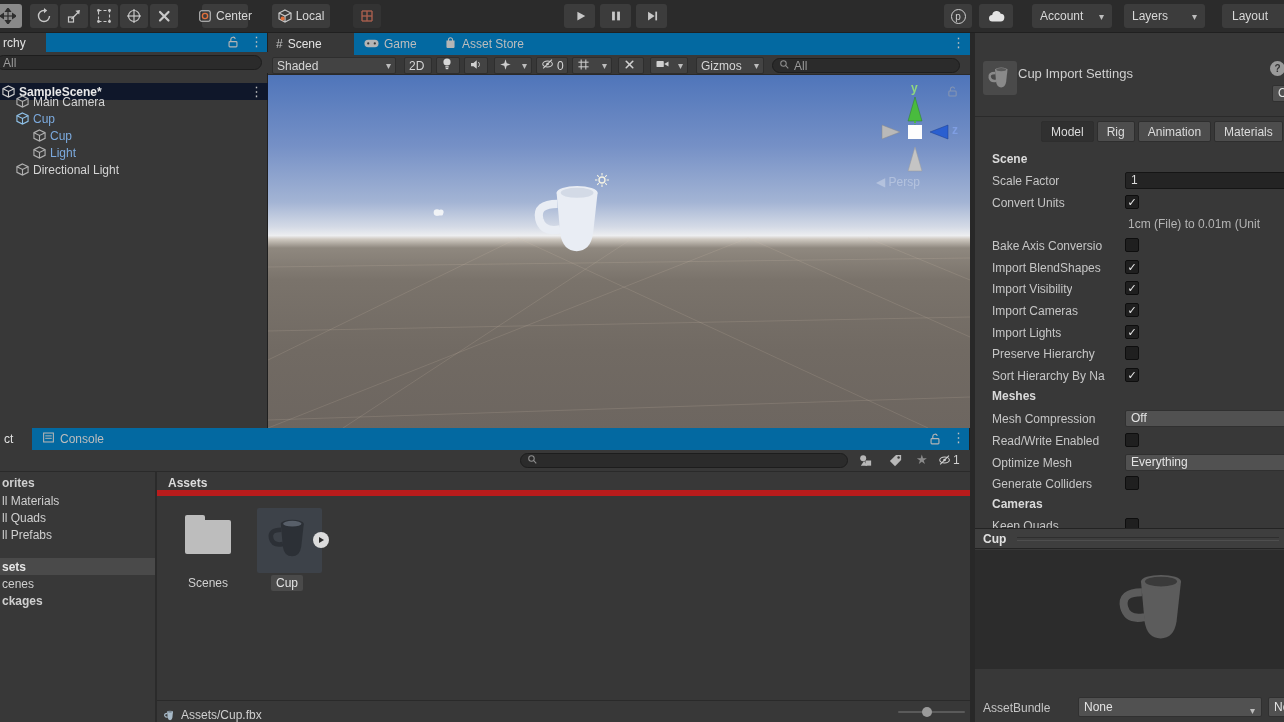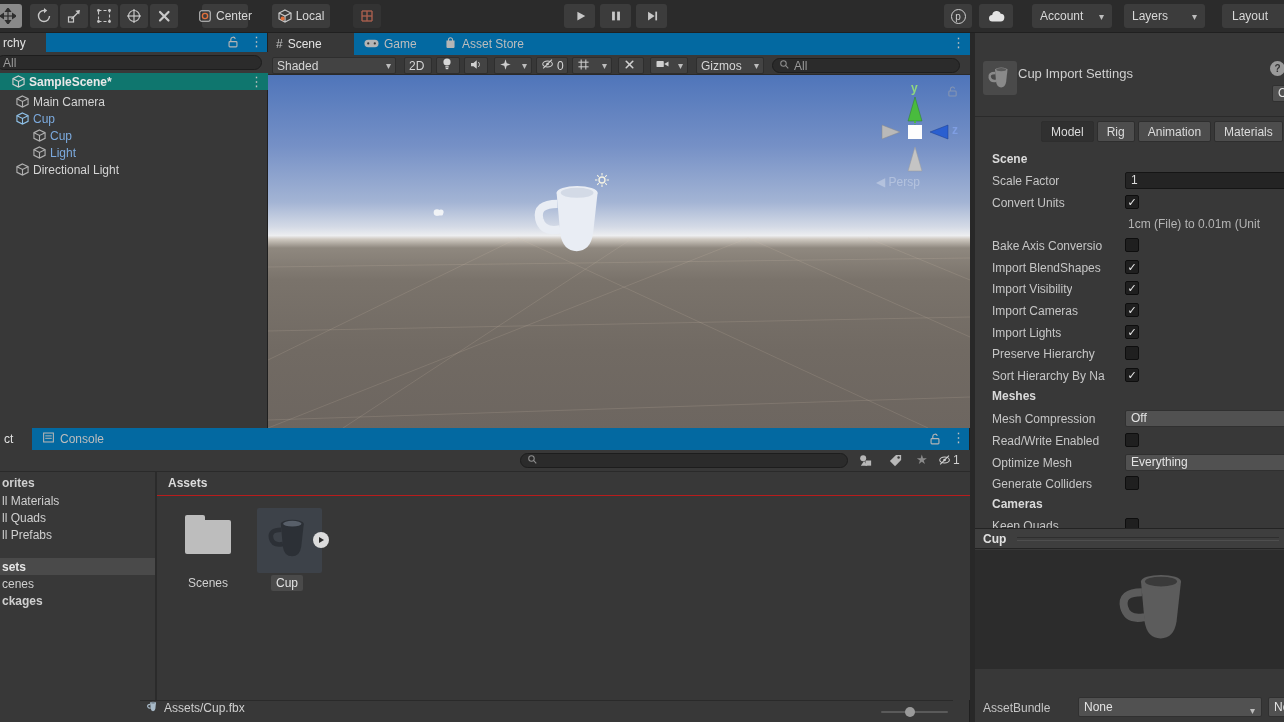--- a/index.html
+++ b/index.html
@@ -41,22 +41,22 @@
     background:linear-gradient(180deg,#4f75ba 0%,#7590c6 20%,#a3b4d4 36%,#d4dae6 43%,#edeef0 45.5%,
       #cfc9c1 46.5%,#8f887f 49%,#7a736b 58%,#716a63 78%,#6d6660 100%); }
 
   
   #project { position:absolute; left:0; top:428px; width:970px; height:294px; background:#383838; border-right:1px solid #202020; }
   #project .tabbar { top:0; height:22px; }
   #ptools { position:absolute; left:0; top:22px; width:970px; height:22px; background:#383838; border-bottom:1px solid #2a2a2a; }
   .ptree-row { position:absolute; left:0; width:155px; height:17px; display:flex; align-items:center; padding-left:2px; color:#cfcfcf; }
   .bold { font-weight:bold; }
   #ppane { position:absolute; left:157px; top:44px; width:813px; height:228px; background:#373737; }
-  #pstatus { position:absolute; left:140px; top:272px; width:813px; height:22px; background:#383838; border-top:1px solid #2a2a2a;
-    display:flex; align-items:flex-start; gap:5px; padding-left:6px; color:#cfcfcf; }
+  #pstatus { position:absolute; left:157px; top:272px; width:813px; height:22px; background:#383838; border-top:1px solid #2a2a2a;
+    display:flex; align-items:flex-end; gap:5px; padding-left:6px; color:#cfcfcf; }
   .folder { position:relative; width:46px; height:34px; background:#bdbdbd; border-radius:2px; }
   .folder:before { content:""; position:absolute; top:-5px; left:0; width:20px; height:7px; background:#bdbdbd; border-radius:2px 2px 0 0; }
 
   
   #inspector { position:absolute; left:975px; top:33px; width:309px; height:689px; background:#383838; overflow:hidden; }
   #insp-divider { position:absolute; left:970px; top:33px; width:5px; height:689px; background:#282828; }
   #inspector .tabbar { top:0; height:22px; }
   .irow { position:absolute; left:0; width:100%; height:18px; }
   .ilabel { position:absolute; left:17px; top:2px; color:#c6c6c6; white-space:nowrap; max-width:132px; overflow:hidden; }
   .isection { position:absolute; left:17px; font-weight:bold; color:#dadada; }
@@ -254,21 +254,21 @@
             <use href="#padlock"></use>
           </svg></span>
       <span class="abs kebab" style="left:250px;top:3px">⋮</span>
     </div>
     <div class="abs" style="left:0;top:19px;width:268px;height:21px;background:#383838">
       <div class="searchpill" style="left:-4px;top:3px;width:266px;height:15px">
         <span>All</span>
       </div>
     </div>
 
-    <div class="hrow" style="top:40px;background:#0f766e;color:#e8e8e8;font-weight:bold;padding-left:12px">
+    <div class="hrow" style="top:50px;background:#0f172a;color:#e8e8e8;font-weight:bold;padding-left:2px">
       <span class="cubeicon" style="color:#cfcfcf">
         <svg width="13" height="13" viewBox="0 0 14 14">
             <use href="#cube"></use>
           </svg></span>
       <span>SampleScene*</span>
       <span class="kebab" style="position:absolute;left:250px;font-weight:normal">⋮</span>
     </div>
     <div class="hrow" style="top:60px;padding-left:16px">
       <span class="cubeicon" style="color:#b0b0b0">
         <svg width="13" height="13" viewBox="0 0 14 14">
@@ -526,21 +526,21 @@
       <div class="ptree-row" style="top:103px">
           <span>cenes</span>
         </div>
       <div class="ptree-row bold" style="top:120px">
           <span>ckages</span>
         </div>
     </div>
     <div class="abs" style="left:155px;top:44px;width:2px;height:250px;background:#2b2b2b"></div>
 
     <div id="ppane">
-      <div class="abs" style="left:0;top:0;width:813px;height:24px;background:#383838;border-bottom:1px solid #b91c1c">
+      <div class="abs" style="left:0;top:0;width:813px;height:24px;background:#383838;border-bottom:6px solid #b91c1c">
         <span class="abs bold" style="left:11px;top:4px;color:#dcdcdc">Assets</span>
       </div>
       <div class="abs" style="left:26px;top:42px;width:50px;height:64px">
         <div class="folder" style="margin:6px 0 0 2px"></div>
       </div>
       <span class="abs" style="left:26px;top:104px;width:50px;text-align:center;color:#d0d0d0">Scenes</span>
 
       <div class="abs" style="left:100px;top:36px;width:65px;height:65px;background:#3d4249;border-radius:2px">
         <svg width="52" height="46" viewBox="0 0 100 90" style="position:absolute;left:7px;top:9px;--mug-body:#2c3036;--mug-inner:#585f69">
             <use href="#mug"></use>

